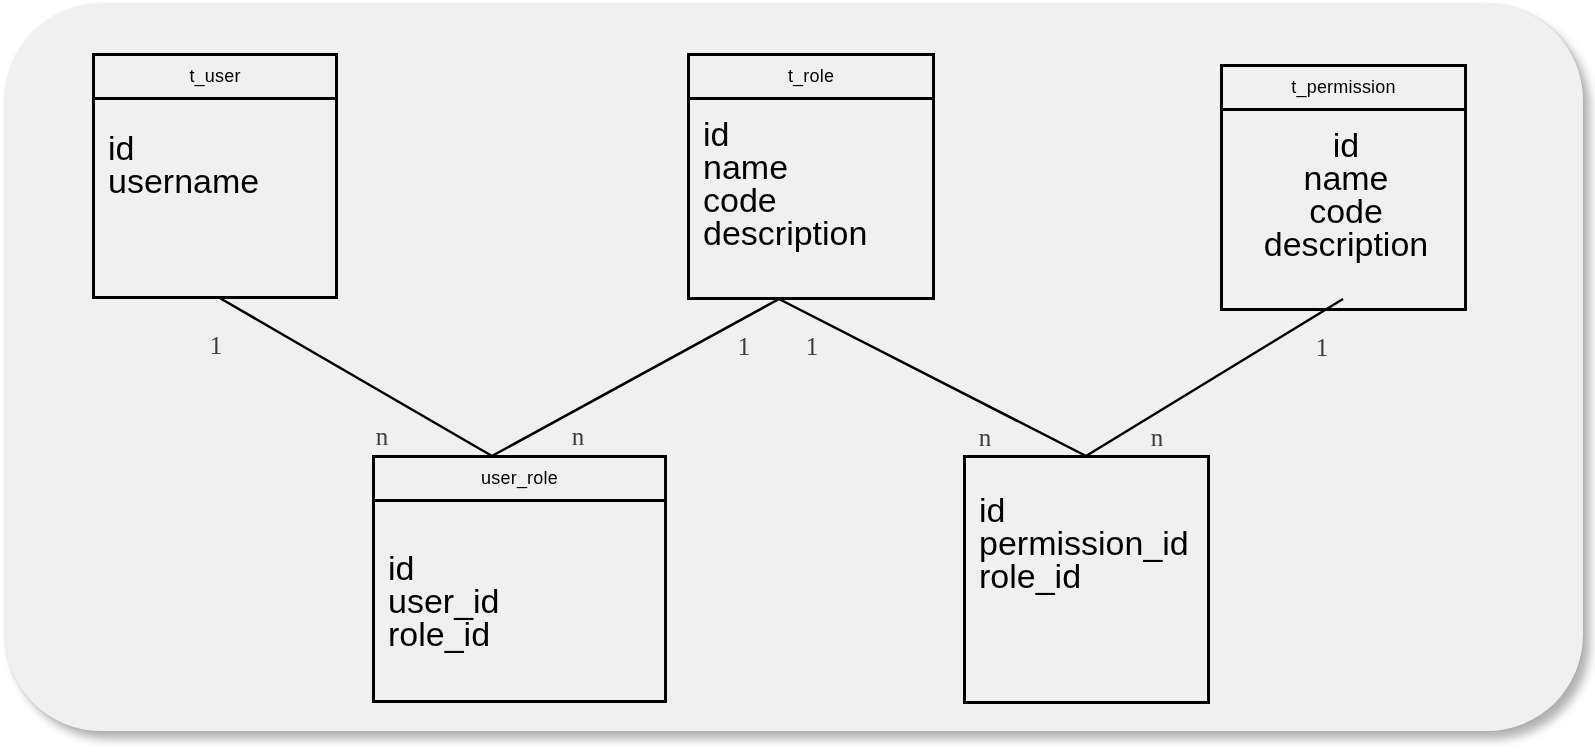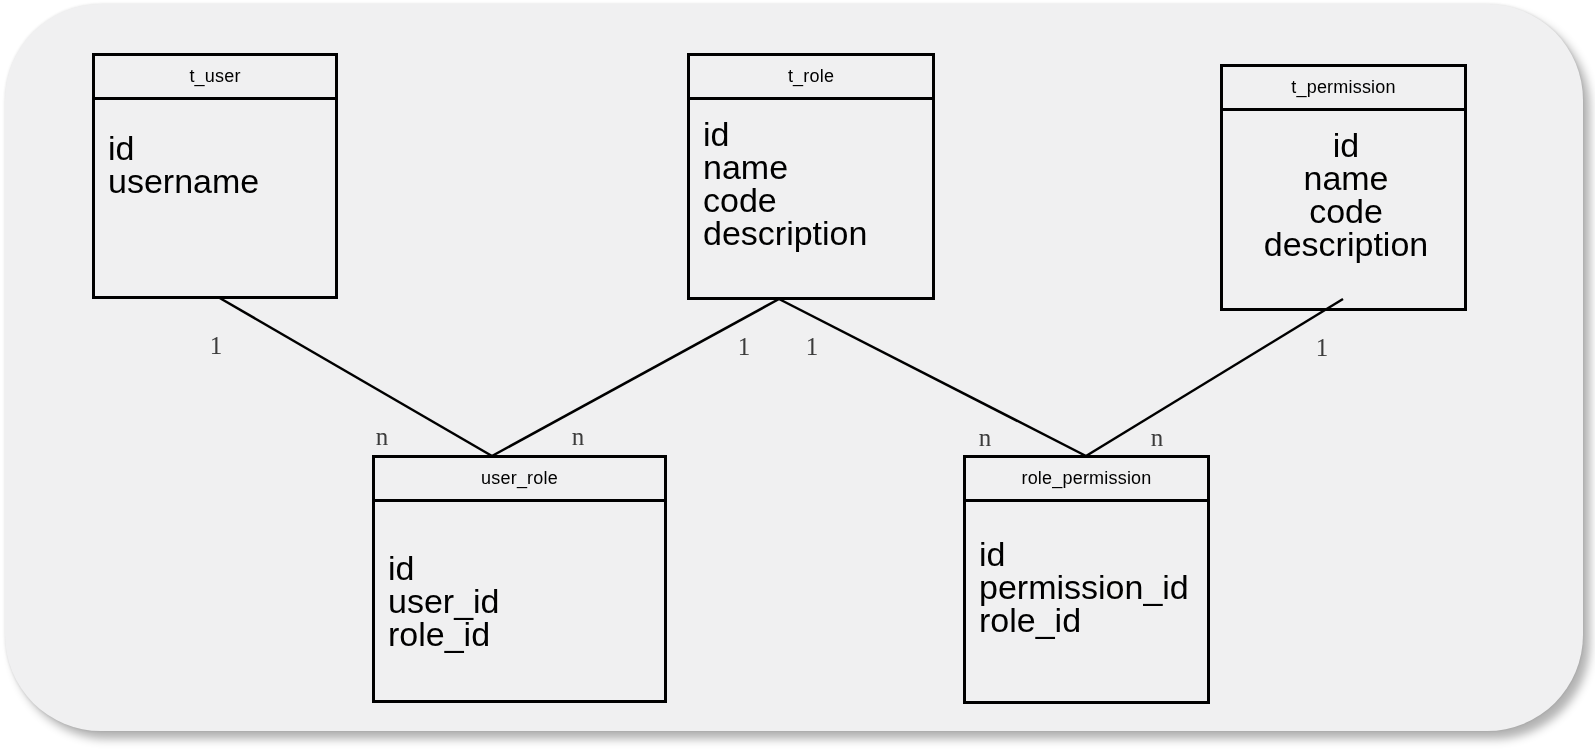--- a/index.html
+++ b/index.html
@@ -106,21 +106,20 @@
   <div class="entity" style="left:372px; top:455px; width:295px; height:248px;">
     <div class="entity-title">user_role</div>
     <div class="entity-fields" style="padding-top:50px;">
       <div>id</div>
       <div>user_id</div>
       <div>role_id</div>
     </div>
   </div>
 
   <div class="entity" style="left:963px; top:455px; width:247px; height:249px;">
-    <div class="entity-title">role_permission</div>
     <div class="entity-fields" style="padding-top:36px;">
       <div>id</div>
       <div>permission_id</div>
       <div>role_id</div>
     </div>
   </div>
 
   <div class="card-label" style="left:216px;  top:345px;">1</div>
   <div class="card-label" style="left:382px;  top:436px;">n</div>
 

